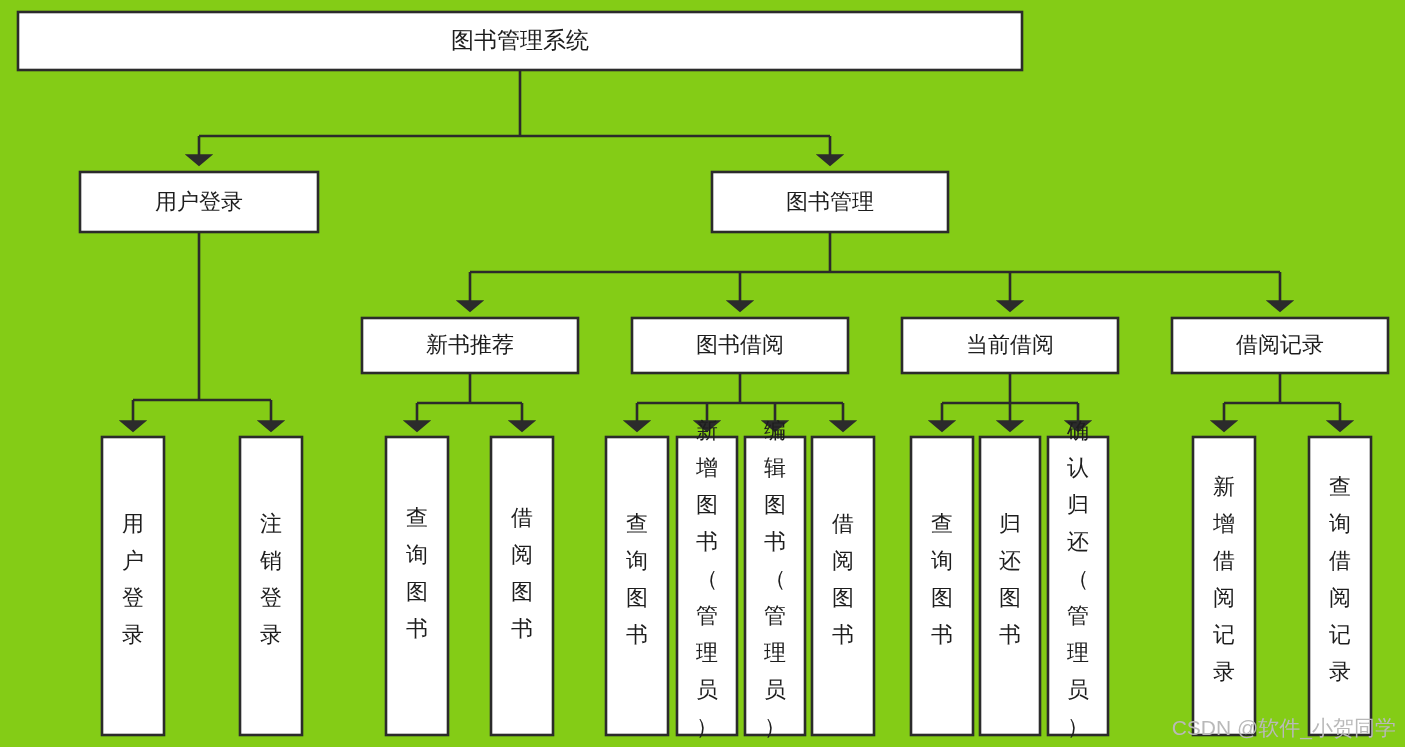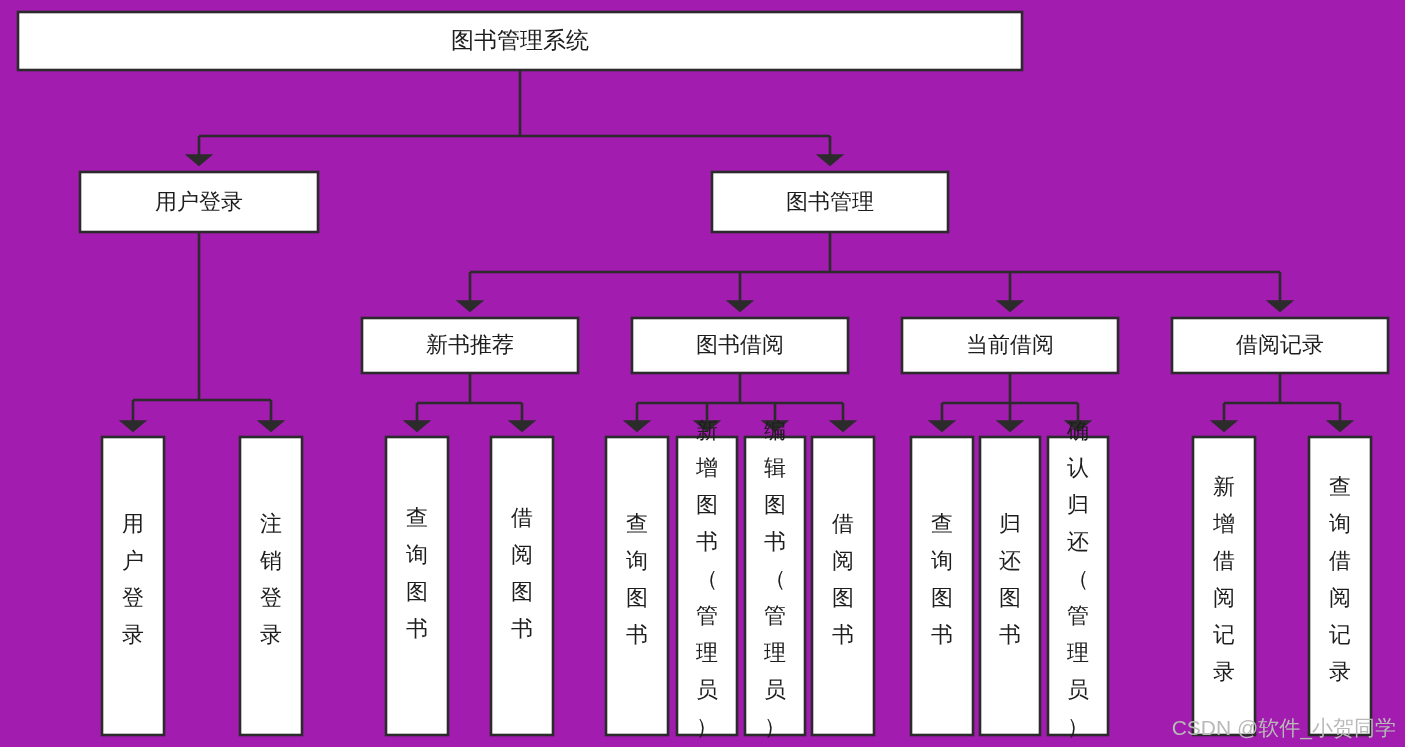--- a/index.html
+++ b/index.html
@@ -8,21 +8,21 @@
     padding: 0;
     background: #ffffff;
   }
   body {
     font-family: "Liberation Sans", "DejaVu Sans", sans-serif;
   }
   #diagram-root {
     position: relative;
     width: 1405px;
     height: 747px;
-    background: #a21caf;
+    background: #84cc16;
     overflow: hidden;
     text-align: right;
   }
   svg.diagram-canvas {
     position: absolute;
     top: 0;
     left: 0;
     width: 1405px;
     height: 747px;
     display: block;

